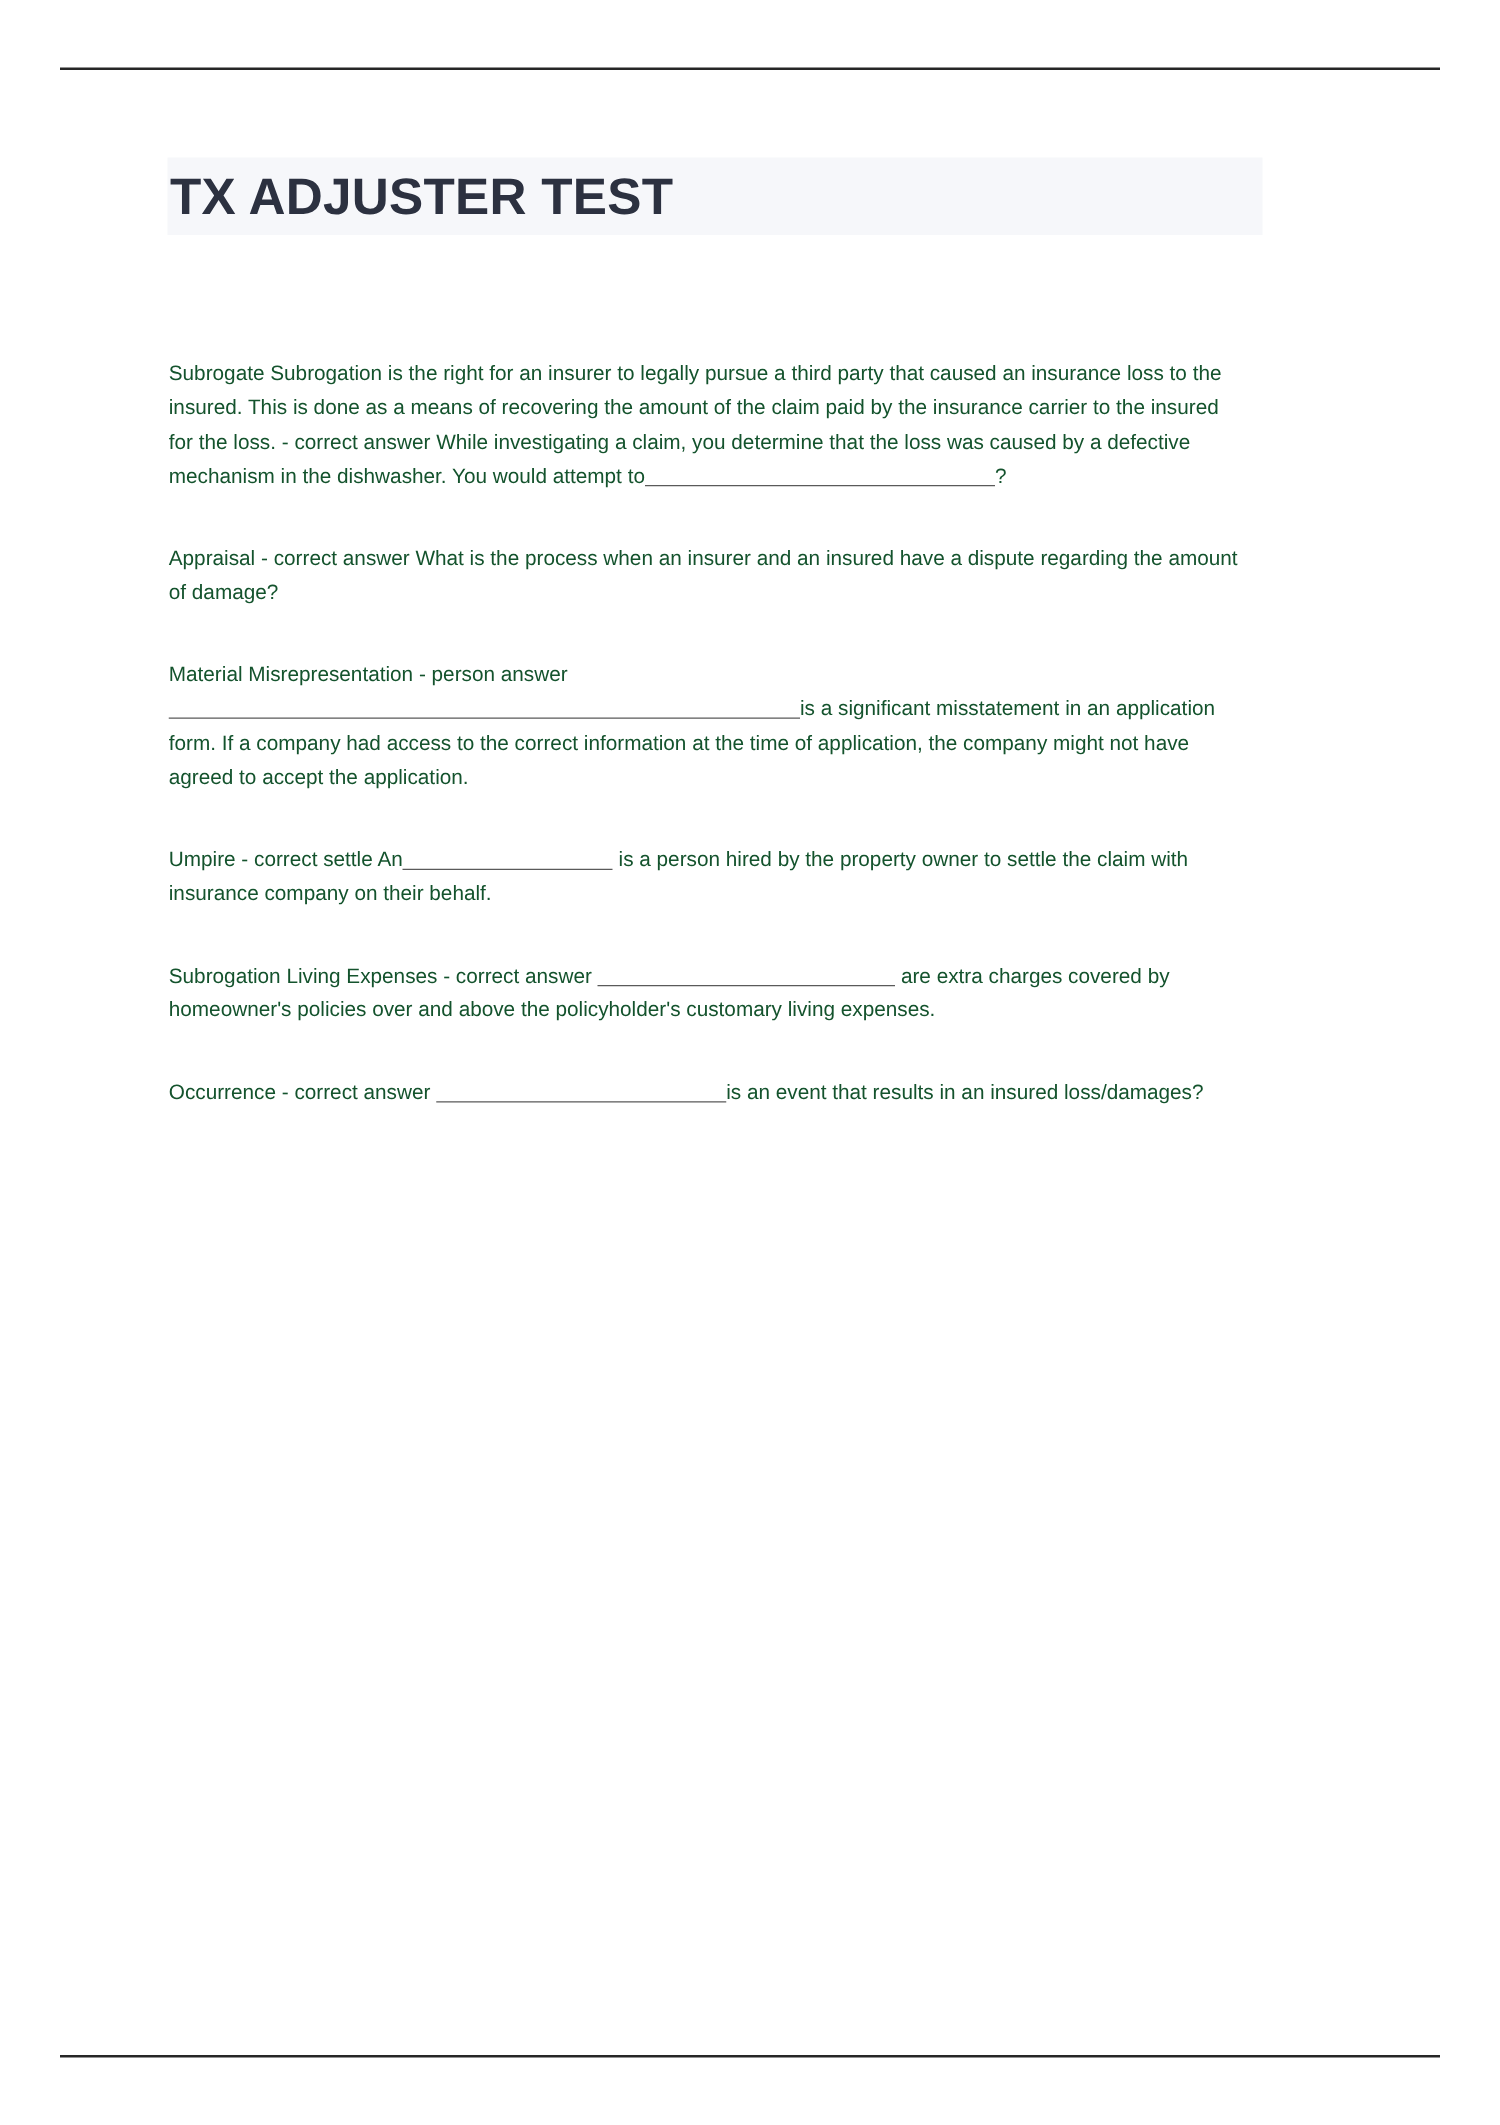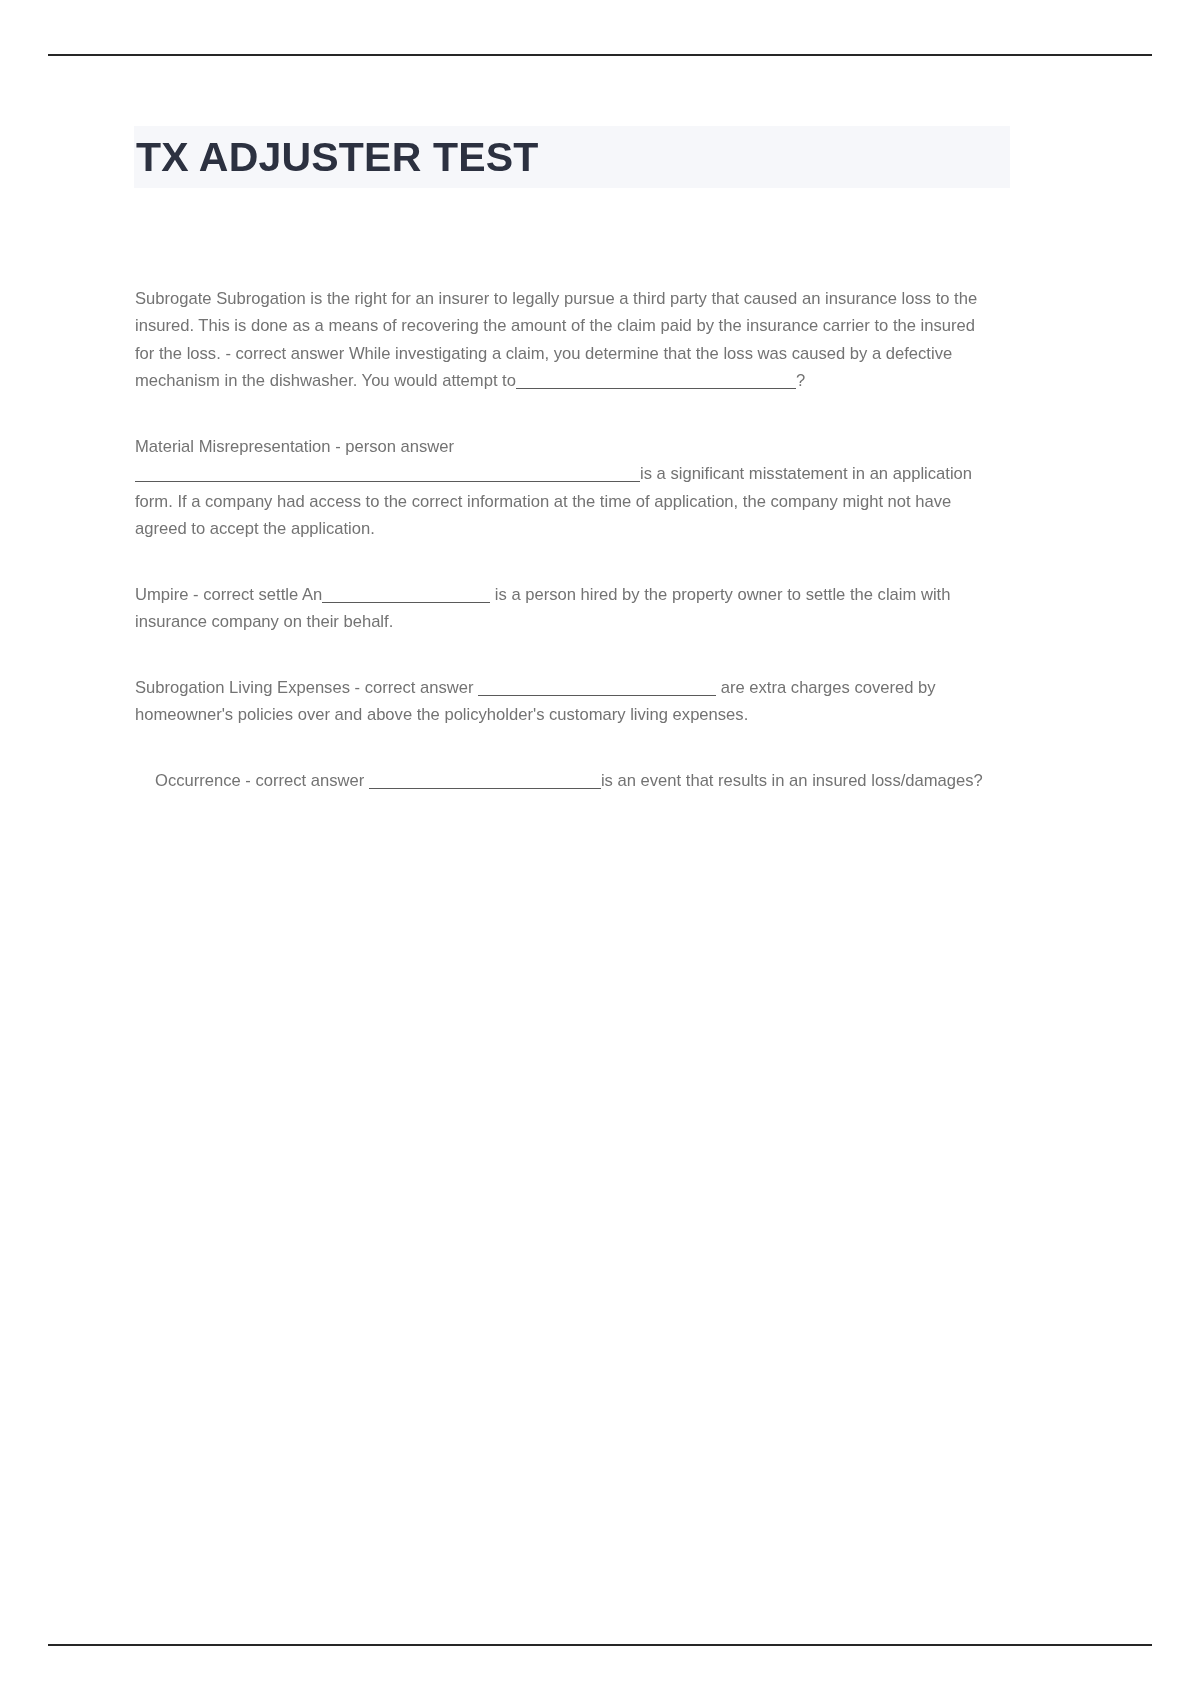--- a/index.html
+++ b/index.html
@@ -59,26 +59,26 @@
   .content {
     position: absolute;
     left: 135px;
     top: 268px;
     width: 862px;
   }
 
   .qa-block {
     font-size: 16.6px;
     line-height: 27.5px;
-    color: #737373;
+    color: #14532d;
     text-align: left;
     margin-bottom: 38px;
     font-weight: 400;
   }
-  .qa-block:last-child { margin-bottom: 0; margin-left: 20px; }
+  .qa-block:last-child { margin-bottom: 0; }
 
   .blank {
     display: inline-block;
     border-bottom: 1.5px solid #5a5a5a;
     vertical-align: -3px;
     height: 14px;
   }
   .b-280 { width: 280px; }
   .b-505 { width: 505px; }
   .b-168 { width: 168px; }
@@ -92,20 +92,21 @@
 
   <div class="rule rule-top"></div>
 
   <div class="title-band"></div>
   <div class="title-text">TX ADJUSTER TEST</div>
 
   <div class="content">
 
     <p class="qa-block"><span>Subrogate Subrogation is the right for an insurer to legally pursue a third party that caused an insurance loss to the insured. This is done as a means of recovering the amount of the claim paid by the insurance carrier to the insured for the loss. - correct answer While investigating a claim, you determine that the loss was caused by a defective mechanism in the dishwasher. You would attempt to</span><span class="blank b-280"></span><span>?</span></p>
 
+    <p class="qa-block"><span>Appraisal - correct answer What is the process when an insurer and an insured have a dispute regarding the amount of damage?</span></p>
 
     <p class="qa-block"><span>Material Misrepresentation - person answer</span><br><span class="blank b-505"></span><span>is a significant misstatement in an application form. If a company had access to the correct information at the time of application, the company might not have agreed to accept the application.</span></p>
 
 
     <p class="qa-block"><span>Umpire - correct settle An</span><span class="blank b-168"></span><span> is a person hired by the property owner to settle the claim with insurance company on their behalf.</span></p>
 
 
     <p class="qa-block"><span>Subrogation Living Expenses - correct answer </span><span class="blank b-238"></span><span> are extra charges covered by homeowner's policies over and above the policyholder's customary living expenses.</span></p>
 
     <p class="qa-block"><span>Occurrence - correct answer </span><span class="blank b-232"></span><span>is an event that results in an insured loss/damages?</span></p>

